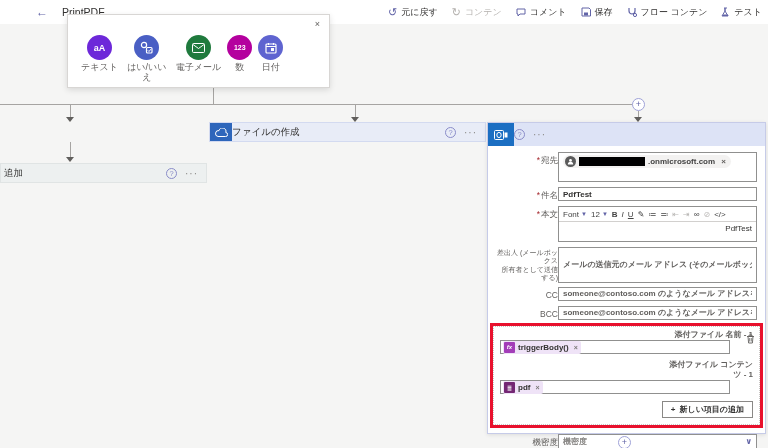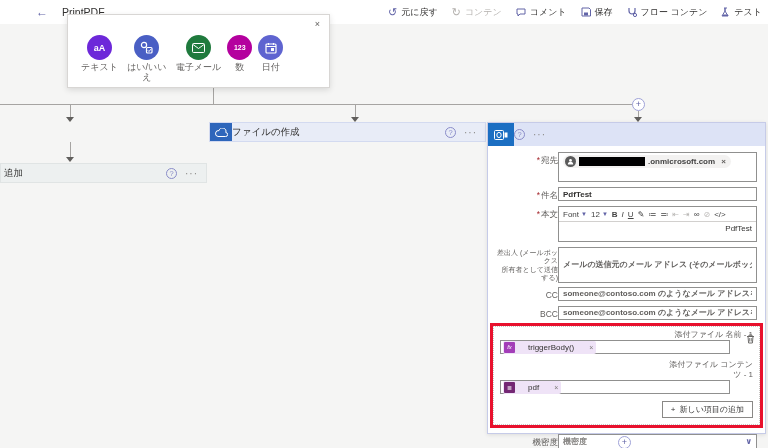--- a/index.html
+++ b/index.html
@@ -70,25 +70,25 @@
   .chip-x { color:#605e5c; margin-left:3px; cursor:pointer; font-size:8px; }
 
   .editor { width:201px; border:1px solid #90908f; }
   .ed-toolbar { display:flex; align-items:center; gap:4px; padding:1px 4px; border-bottom:1px solid #d2d0ce; font-size:8px; color:#444; height:15px; }
   .ed-toolbar .tbt { cursor:pointer; }
   .ed-toolbar .sel { display:flex; align-items:center; gap:2px; cursor:pointer; }
   .ed-toolbar .dim { color:#b8b6b4; }
   .ed-toolbar .cv { color:#6264a7; font-size:6px; }
   .ed-content { height:19px; font-size:8px; padding:2px 4px; }
 
-  .redbox { margin:2px -6px 6px -6px; border:3px solid #e8112d; position:relative; }
+  .redbox { margin:2px -6px 6px -6px; border:3px solid #e8112d; position:relative;font-weight:bold; }
   .redbox-inner { border:1px dotted #c8c6c4; padding:3px 6px 6px 6px; }
   .att-label { font-size:8px; color:#605e5c; line-height:1.2; }
   .att-input { width:230px; height:14px; border:1px solid #90908f; background:#fff; display:flex; align-items:center; padding:0 2px; margin-top:1px; }
-  .token { display:flex; align-items:center; background:#efe3f7; border-radius:2px; padding:1px 3px 1px 1px; gap:13px; font-size:8px; color:#323130; }
+  .token { display:flex; align-items:center; background:#efe3f7; border-radius:2px; padding:1px 3px 1px 1px; gap:3px; font-size:8px; color:#323130; }
   .tok-ic { width:11px; height:11px; display:flex; align-items:center; justify-content:center; color:#fff; font-size:6px; font-style:italic; border-radius:1px; }
   .tok-fx { background:#a33db8; }
   .tok-pdf { background:#742774; font-style:normal; }
   .tok-x { color:#7a7877; font-size:7px; margin-left:2px; cursor:pointer; }
   .trash { position:absolute; right:5px; top:4px; cursor:pointer; color:#605e5c; }
   .addbtn { margin-top:7px; border:1px solid #8a8886; background:#fff; font-size:8px; color:#323130; padding:2px 8px; display:inline-flex; gap:4px; align-items:center; cursor:pointer; }
 </style>
 </head>
 <body>
 

